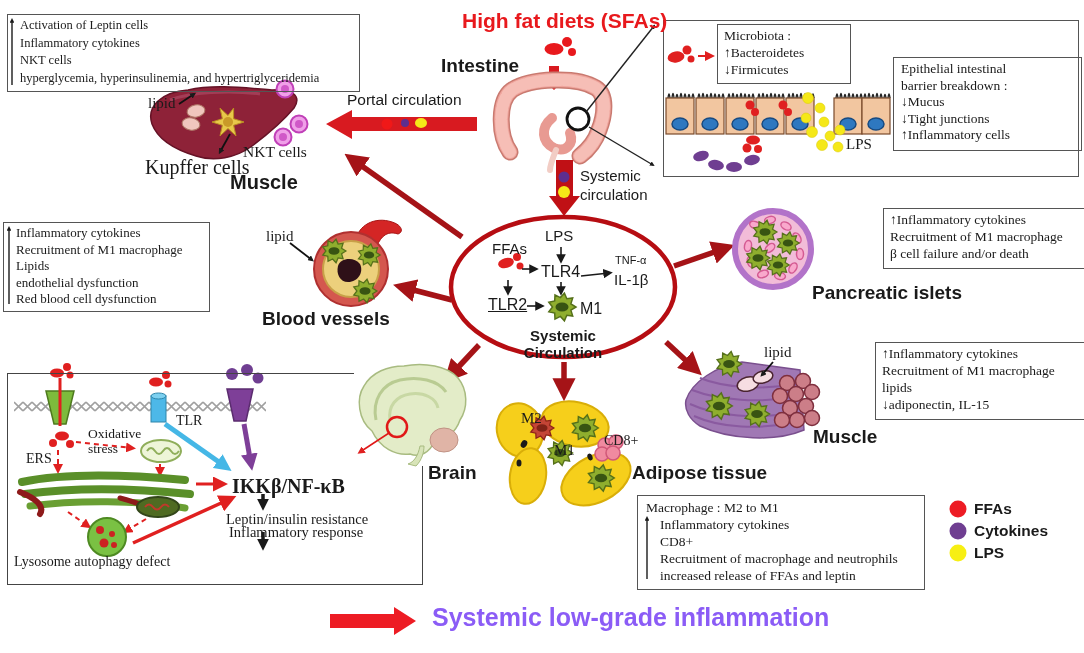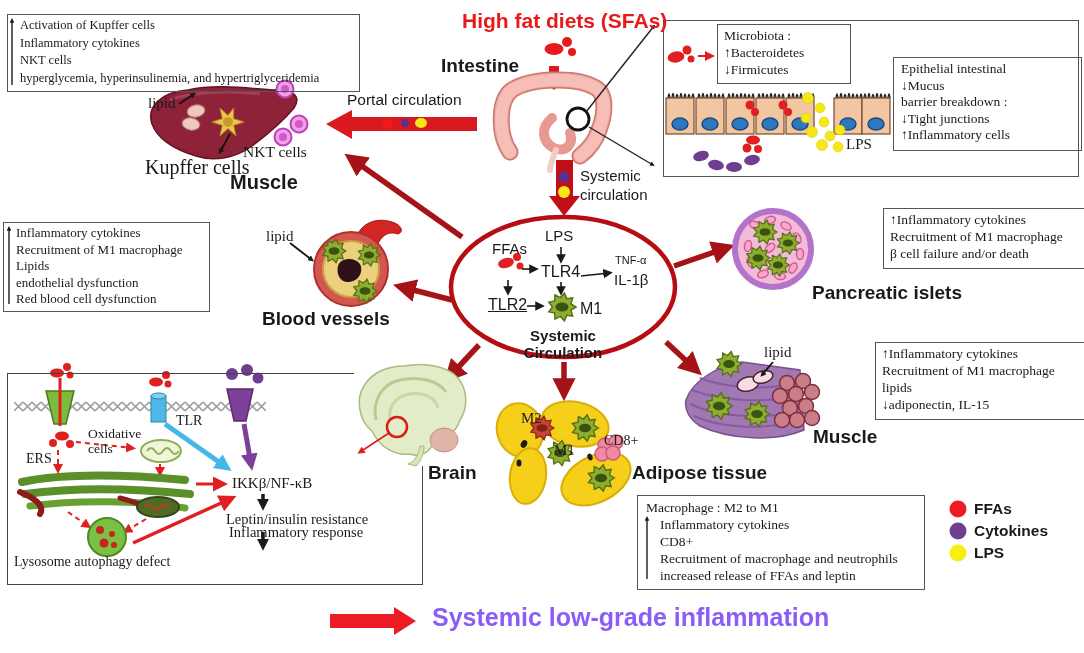--- a/index.html
+++ b/index.html
@@ -345,36 +345,36 @@
   <circle cx="958" cy="531" r="8.5" fill="#6f3e91"></circle>
   <circle cx="958" cy="553" r="8.5" fill="#f7ef13"></circle>
 </g>
 
 <polygon fill="#ed1c24" points="330,614 394,614 394,607 416,621 394,635 394,628 330,628"></polygon>
 </svg>
 
 <div class="box" style="left:663px;top:20px;width:414px;height:155px;"></div>
 
 <div class="box" style="left:7px;top:14px;width:339px;height:74px;padding:2px 0 0 12px;font-size:12.5px;line-height:17.5px;">
-  <div>Activation of Kupffer cells</div>
+  <div>Activation of Leptin cells</div>
   <div>Inflammatory cytokines</div>
   <div>NKT cells</div>
   <div>hyperglycemia, hyperinsulinemia, and hypertriglyceridemia</div>
 </div>
 
 <div class="box" style="left:717px;top:24px;width:126px;height:56px;padding:2px 0 0 6px;font-size:13.5px;line-height:17px;">
   <div>Microbiota :</div>
   <div>↑Bacteroidetes</div>
   <div>↓Firmicutes</div>
 </div>
 
 <div class="box" style="left:893px;top:57px;width:180px;height:89px;padding:3px 0 0 7px;font-size:13.5px;line-height:16.5px;">
   <div>Epithelial intestinal</div>
+  <div>barrier breakdown :</div>
   <div>↓Mucus</div>
-  <div>barrier breakdown :</div>
   <div>↓Tight junctions</div>
   <div>↑Inflammatory cells</div>
 </div>
 
 <div class="box" style="left:3px;top:222px;width:193px;height:86px;padding:2px 0 0 12px;font-size:13px;line-height:16.5px;">
   <div>Inflammatory cytokines</div>
   <div>Recruitment of M1 macrophage</div>
   <div>Lipids</div>
   <div>endothelial dysfunction</div>
   <div>Red blood cell dysfunction</div>
@@ -450,23 +450,23 @@
 <div class="lbl sans" style="left:541px;top:263px;font-size:16px;">TLR4</div>
 <div class="lbl sans" style="left:488px;top:296px;font-size:16px;text-decoration:underline;">TLR2</div>
 <div class="lbl sans" style="left:615px;top:254px;font-size:11px;">TNF-α</div>
 <div class="lbl sans" style="left:614px;top:271px;font-size:15px;">IL-1β</div>
 <div class="lbl sans" style="left:580px;top:300px;font-size:16px;">M1</div>
 <div class="lbl sans b" style="left:498px;top:327px;width:130px;text-align:center;font-size:15px;line-height:17px;">Systemic
 Circulation</div>
 
 <div class="lbl serif" style="left:176px;top:413px;font-size:14px;">TLR</div>
 <div class="lbl serif" style="left:88px;top:426px;font-size:13.5px;line-height:15px;">Oxidative
-cells</div>
+stress</div>
 <div class="lbl serif" style="left:26px;top:451px;font-size:14px;">ERS</div>
-<div class="lbl serif" style="left:232px;top:475px;font-size:15px;">IKKβ/NF-κB</div>
+<div class="lbl serif" style="left:232px;top:475px;font-size:20px;font-weight:bold;">IKKβ/NF-κB</div>
 <div class="lbl serif" style="left:226px;top:511px;font-size:14.5px;">Leptin/insulin resistance</div>
 <div class="lbl serif" style="left:229px;top:524px;font-size:14.5px;">Inflammatory response</div>
 <div class="lbl serif" style="left:14px;top:554px;font-size:14px;">Lysosome autophagy defect</div>
 
 <div class="legend-row sans" style="left:974px;top:500px;">FFAs</div>
 <div class="legend-row sans" style="left:974px;top:522px;">Cytokines</div>
 <div class="legend-row sans" style="left:974px;top:544px;">LPS</div>
 
 <div class="lbl sans b" style="left:432px;top:603px;font-size:25px;color:#8b5cf6;">Systemic low-grade inflammation</div>
 

